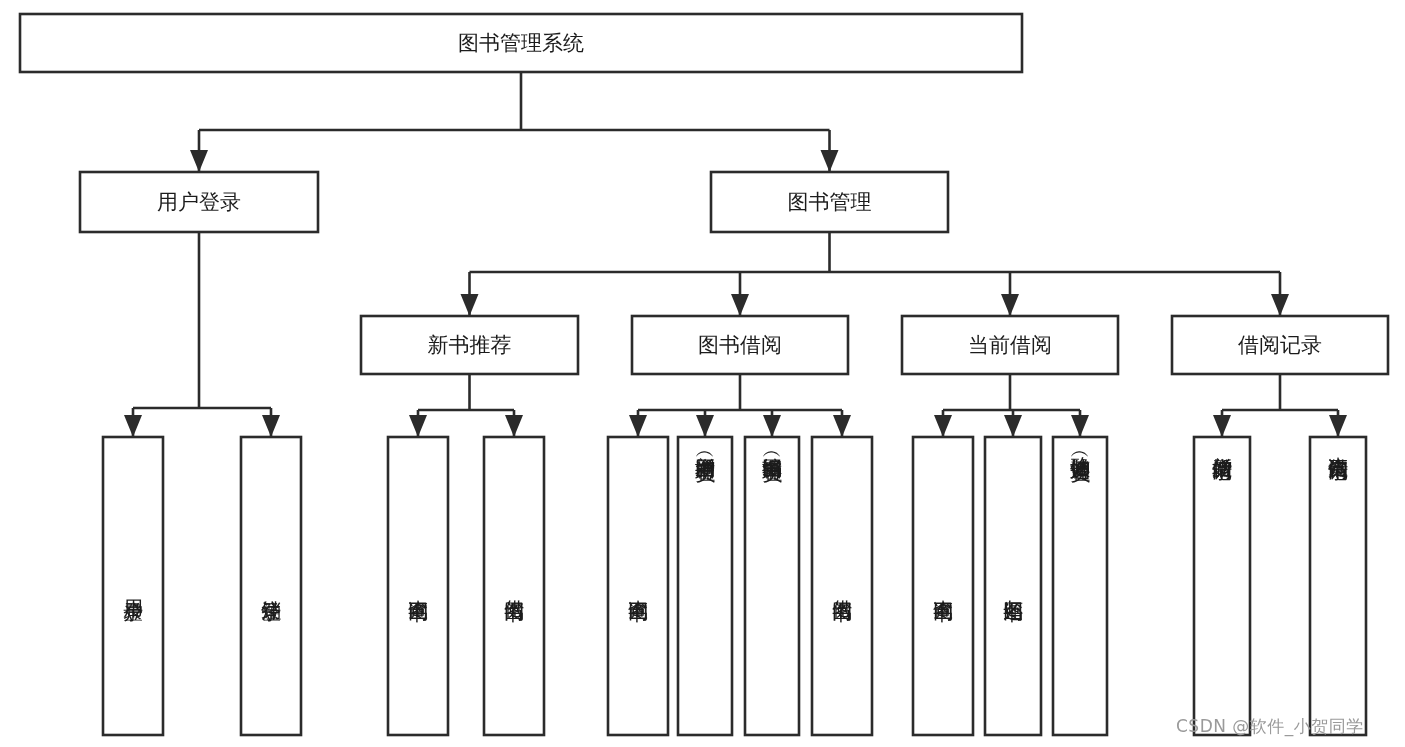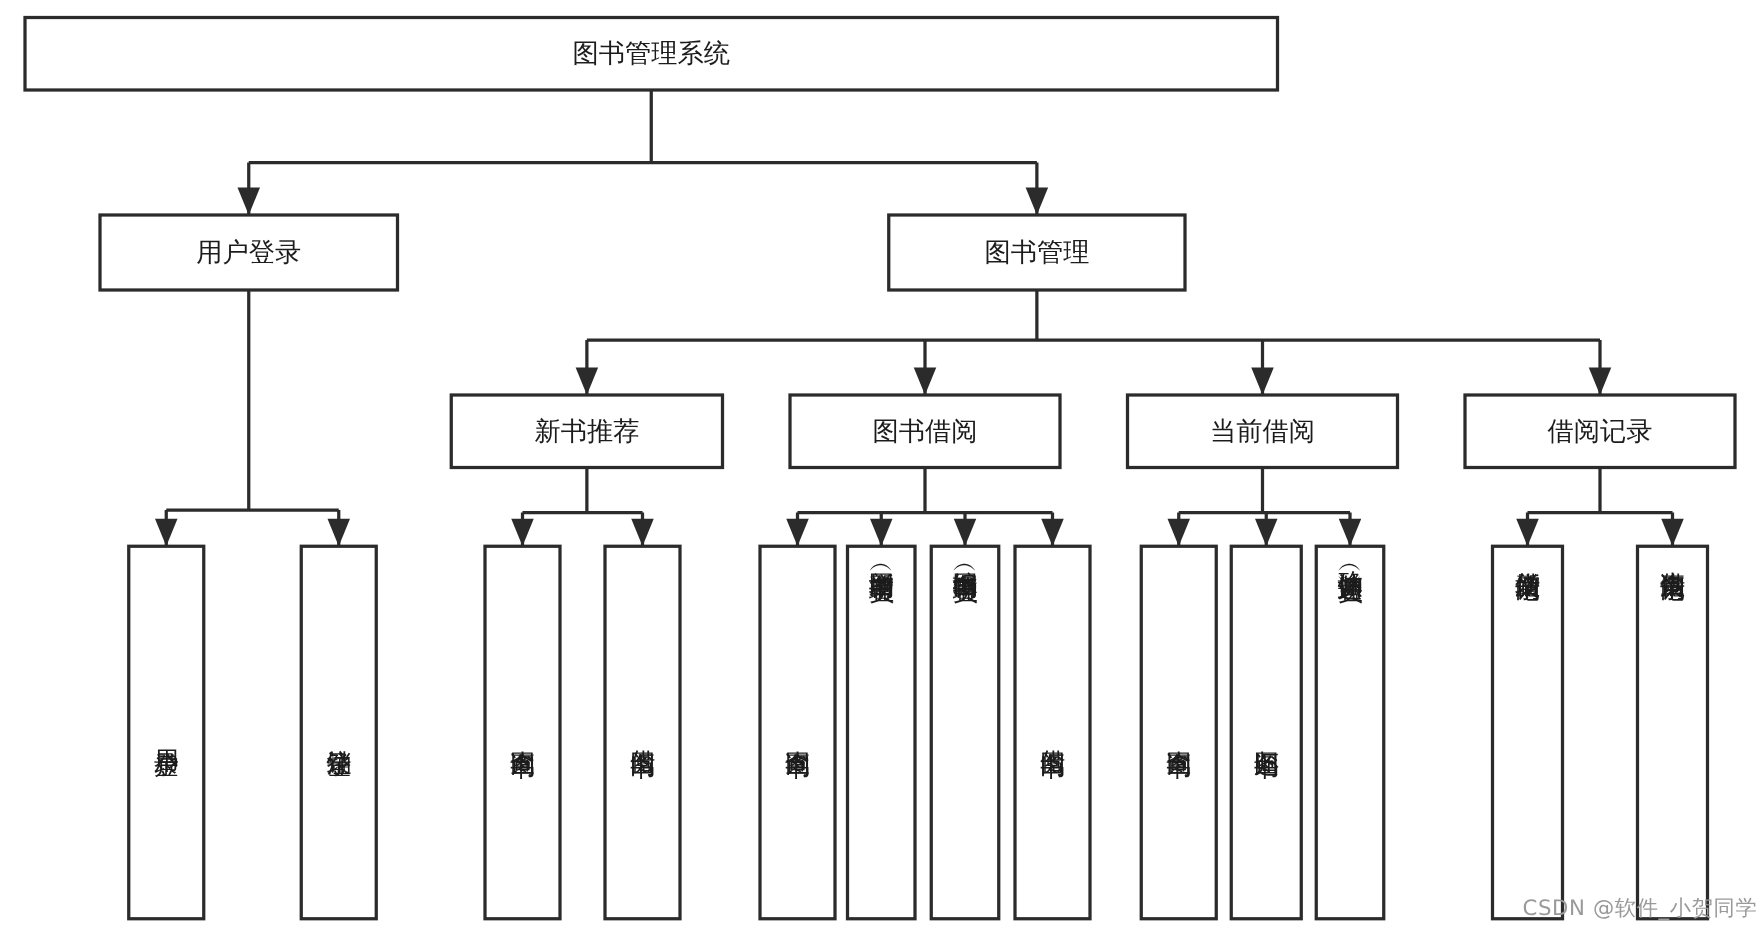--- a/index.html
+++ b/index.html
@@ -243,15 +243,15 @@
         <span class="leaf-label" style="padding-top: 4px;">确认归还（管理员）</span>
       </div>
       <div class="leaf-label-wrap" style="left: 1194px; top: 437px; width: 56px; height: 298px; align-items: flex-start;">
         <span class="leaf-label" style="padding-top: 4px;">新增借阅记录</span>
       </div>
       <div class="leaf-label-wrap" style="left: 1310px; top: 437px; width: 56px; height: 298px; align-items: flex-start;">
         <span class="leaf-label" style="padding-top: 4px;">查询借阅记录</span>
       </div>
     </div>
 
-  <div class="watermark" style="left: 1218px; top: 715px;">CSDN @软件_小贺同学</div>
+  <div class="watermark" style="left: 1176px; top: 715px;">CSDN @软件_小贺同学</div>
 
 </div>
 
 </body></html>

